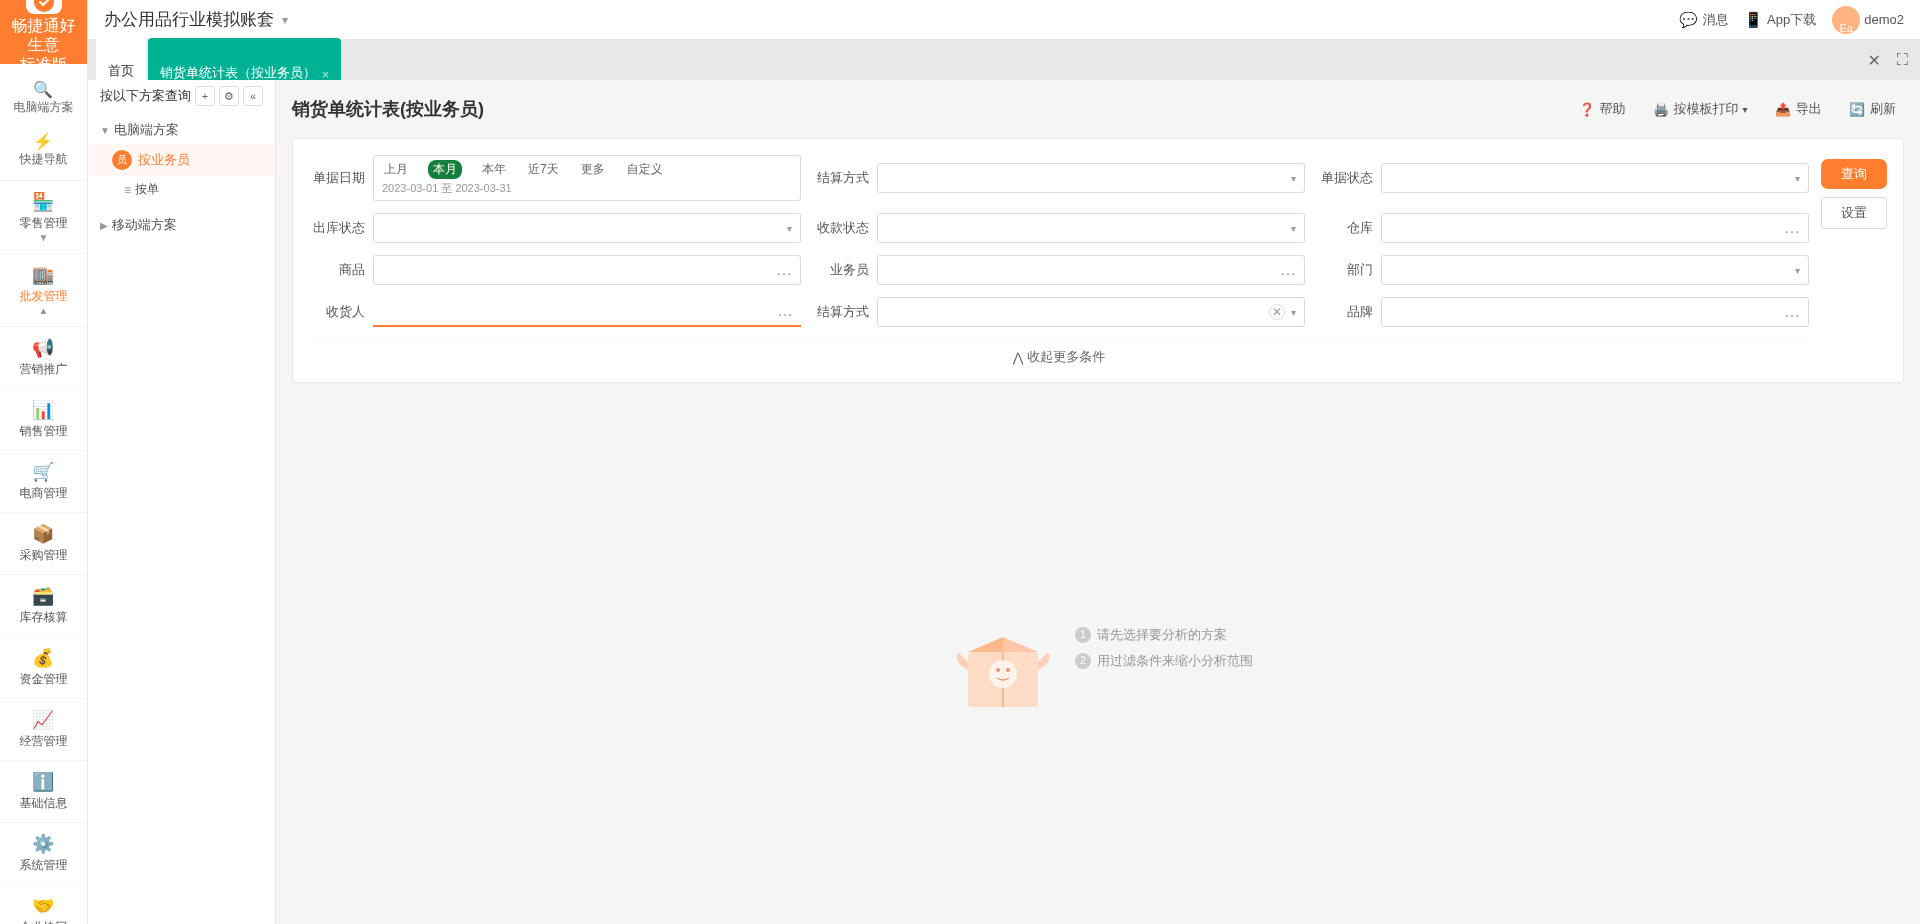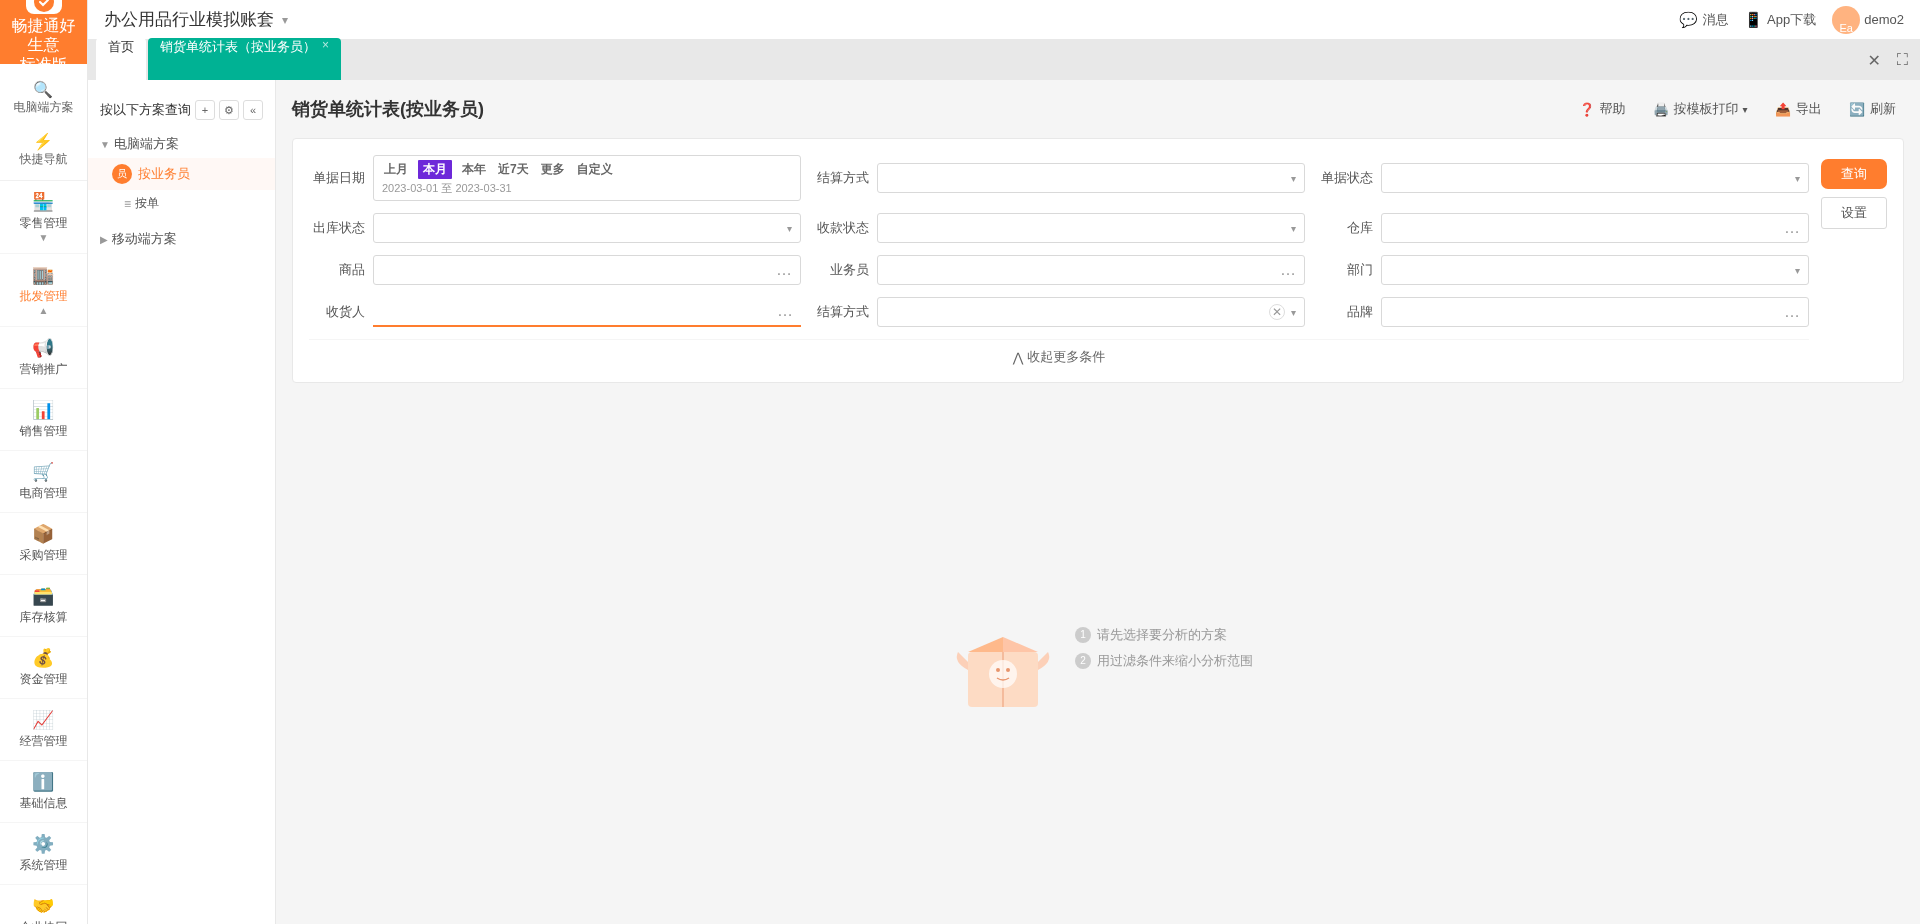--- a/index.html
+++ b/index.html
@@ -27,32 +27,32 @@
     .top-header { height: 40px; background: #fff; display: flex; align-items: center; justify-content: space-between; padding: 0 16px; border-bottom: 1px solid #e8e8e8; flex-shrink: 0; }
     .header-left { display: flex; align-items: center; gap: 8px; }
     .breadcrumb-title { font-size: 17px; color: #333; }
     .breadcrumb-arrow { color: #999; font-size: 12px; }
     .header-right { display: flex; align-items: center; gap: 16px; }
     .header-action { display: flex; align-items: center; gap: 4px; color: #555; cursor: pointer; font-size: 13px; }
     .user-avatar { width: 28px; height: 28px; border-radius: 50%; background: #ffb380; display: flex; align-items: flex-end; justify-content: center; color: #fff; font-size: 11px; cursor: pointer; }
 
     
     .tab-bar { height: 40px; background: #e8e8e8; display: flex; align-items: center; flex-shrink: 0; padding: 0 8px; gap: 2px; }
-    .tab-item { height: 44px; display: flex; align-items: flex-start; padding: 0 12px; border-radius: 4px 4px 0 0; cursor: pointer; font-size: 13px; gap: 6px; }
+    .tab-item { height: 44px; display: flex; align-items: flex-end; padding: 0 12px; border-radius: 4px 4px 0 0; cursor: pointer; font-size: 13px; gap: 6px; }
     .tab-item.home { background: #fff; color: #333; border-bottom: 2px solid #fff; }
     .tab-item.active-tab { background: #00b294; color: #fff; }
     .tab-close { font-size: 12px; cursor: pointer; opacity: 0.7; }
     .tab-bar-right { margin-left: auto; display: flex; align-items: center; gap: 8px; }
     .tab-bar-btn { cursor: pointer; color: #666; padding: 4px; }
 
     
     .content-area { flex: 1; display: flex; overflow: hidden; background: #f5f5f5; }
 
     
-    .left-panel { width: 188px; background: #fff; border-right: 1px solid #e8e8e8; flex-shrink: 0; overflow-y: auto; padding: 14px 0; }
+    .left-panel { width: 188px; background: #fff; border-right: 1px solid #e8e8e8; flex-shrink: 0; overflow-y: auto; padding: 0 0; }
     .left-panel::-webkit-scrollbar { width: 0; }
     .panel-header { display: flex; align-items: center; justify-content: space-between; padding: 6px 12px; font-size: 13px; color: #333; font-weight: 500; }
     .panel-header-actions { display: flex; gap: 4px; }
     .panel-action-btn { width: 20px; height: 20px; border: 1px solid #ddd; border-radius: 3px; display: flex; align-items: center; justify-content: center; cursor: pointer; font-size: 11px; color: #666; }
     .panel-section { padding: 4px 0; }
     .panel-section-header { display: flex; align-items: center; padding: 5px 12px; cursor: pointer; color: #555; font-size: 13px; }
     .panel-section-arrow { font-size: 10px; margin-right: 4px; color: #999; }
     .panel-item { display: flex; align-items: center; padding: 6px 12px 6px 24px; cursor: pointer; font-size: 13px; color: #555; }
     .panel-item.active { color: #ff7d2e; background: #fff8f5; }
     .panel-item-icon { width: 20px; height: 20px; border-radius: 50%; background: #ff7d2e; display: flex; align-items: center; justify-content: center; color: #fff; font-size: 10px; margin-right: 6px; }
@@ -70,21 +70,21 @@
     .page-action-btn { display: flex; align-items: center; gap: 4px; color: #555; cursor: pointer; font-size: 13px; padding: 4px 8px; border-radius: 3px; }
 
     
     .filter-card { background: #fff; border-radius: 4px; padding: 16px; border: 1px solid #e8e8e8; }
     .filter-row { display: grid; grid-template-columns: 1fr 1fr 1fr; gap: 12px; margin-bottom: 12px; align-items: center; }
     .filter-row:last-of-type { margin-bottom: 0; }
     .filter-field { display: flex; align-items: center; gap: 8px; }
     .filter-label { color: #555; font-size: 13px; flex-shrink: 0; min-width: 56px; text-align: right; }
     .filter-input { flex: 1; border: 1px solid #d9d9d9; border-radius: 3px; padding: 5px 8px; font-size: 12px; color: #333; display: flex; align-items: center; justify-content: space-between; cursor: pointer; min-height: 30px; }
     .filter-input.highlighted { border-bottom: 2px solid #ff7d2e; border-top: none; border-left: none; border-right: none; border-radius: 0; }
-    .date-tabs { display: flex; gap: 8px; align-items: flex-start; font-weight: bold; }
+    .date-tabs { display: flex; gap: 18px; align-items: flex-start; }
     .date-tab { font-size: 12px; color: #666; cursor: pointer; padding: 1px 2px; }
     .date-tab.active { background: #ff7d2e; color: #fff; border-radius: 3px; padding: 1px 5px; }
     .date-range { font-size: 11px; color: #999; }
     .filter-dots { color: #999; cursor: pointer; font-size: 16px; margin-left: 4px; }
     .filter-x { color: #999; cursor: pointer; font-size: 12px; width: 16px; height: 16px; border: 1px solid #ddd; border-radius: 50%; display: flex; align-items: center; justify-content: center; }
     .filter-arrow { color: #999; font-size: 10px; }
 
     
     .collapse-row { display: flex; justify-content: center; padding: 8px 0 0; border-top: 1px solid #f5f5f5; margin-top: 8px; }
     .collapse-btn { display: flex; align-items: center; gap: 4px; color: #666; cursor: pointer; font-size: 13px; }
@@ -289,21 +289,21 @@
         <div style="display:flex; gap:12px; align-items:flex-start;">
           <div style="flex:1;">
 
             <div class="filter-row">
 
               <div class="filter-field">
                 <span class="filter-label">单据日期</span>
                 <div class="filter-input" style="flex-direction:column; align-items:flex-start; gap:2px; padding:4px 8px;">
                   <div class="date-tabs">
                     <span class="date-tab">上月</span>
-                    <span class="date-tab active" style="background:#6d28d9;color:#fff;border-radius:1px;padding:1px 5px;">本月</span>
+                    <span class="date-tab active" style="background:#15803d;color:#fff;border-radius:8px;padding:1px 5px;">本月</span>
                     <span class="date-tab">本年</span>
                     <span class="date-tab">近7天</span>
                     <span class="date-tab">更多</span>
                     <span class="date-tab">自定义</span>
                   </div>
                   <div class="date-range">2023-03-01 至 2023-03-31</div>
                 </div>
               </div>
 
               <div class="filter-field">

